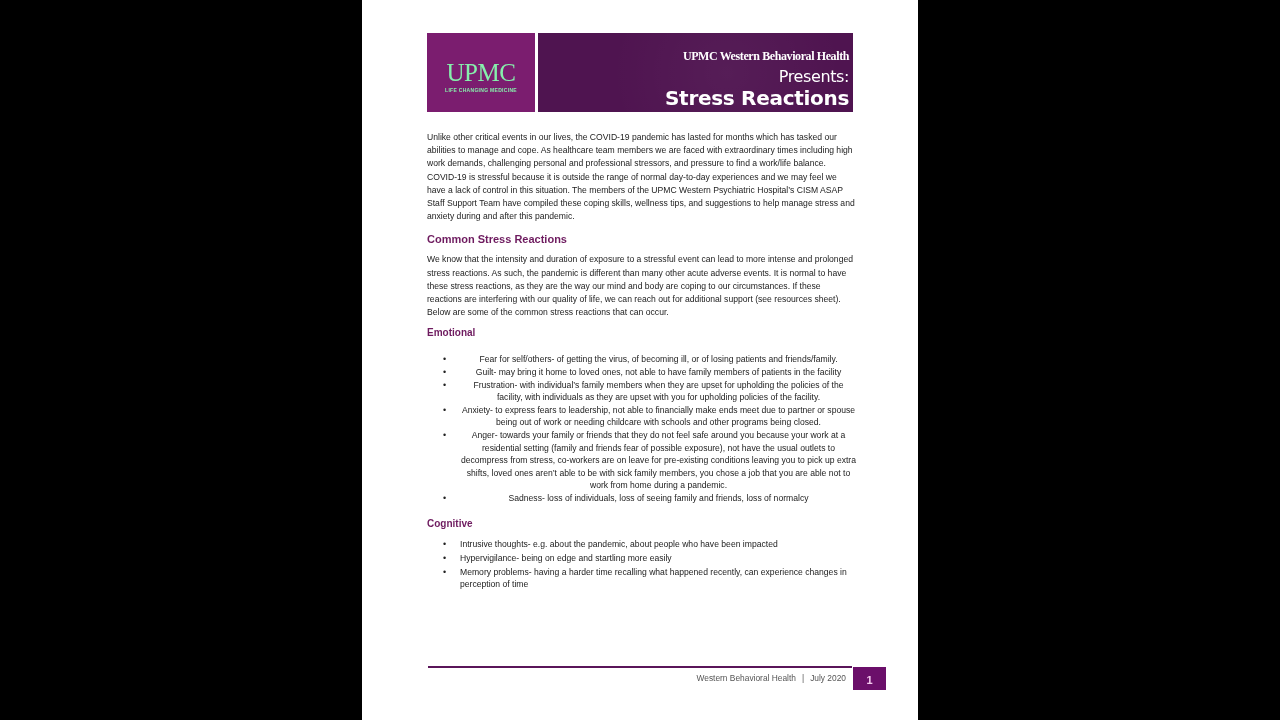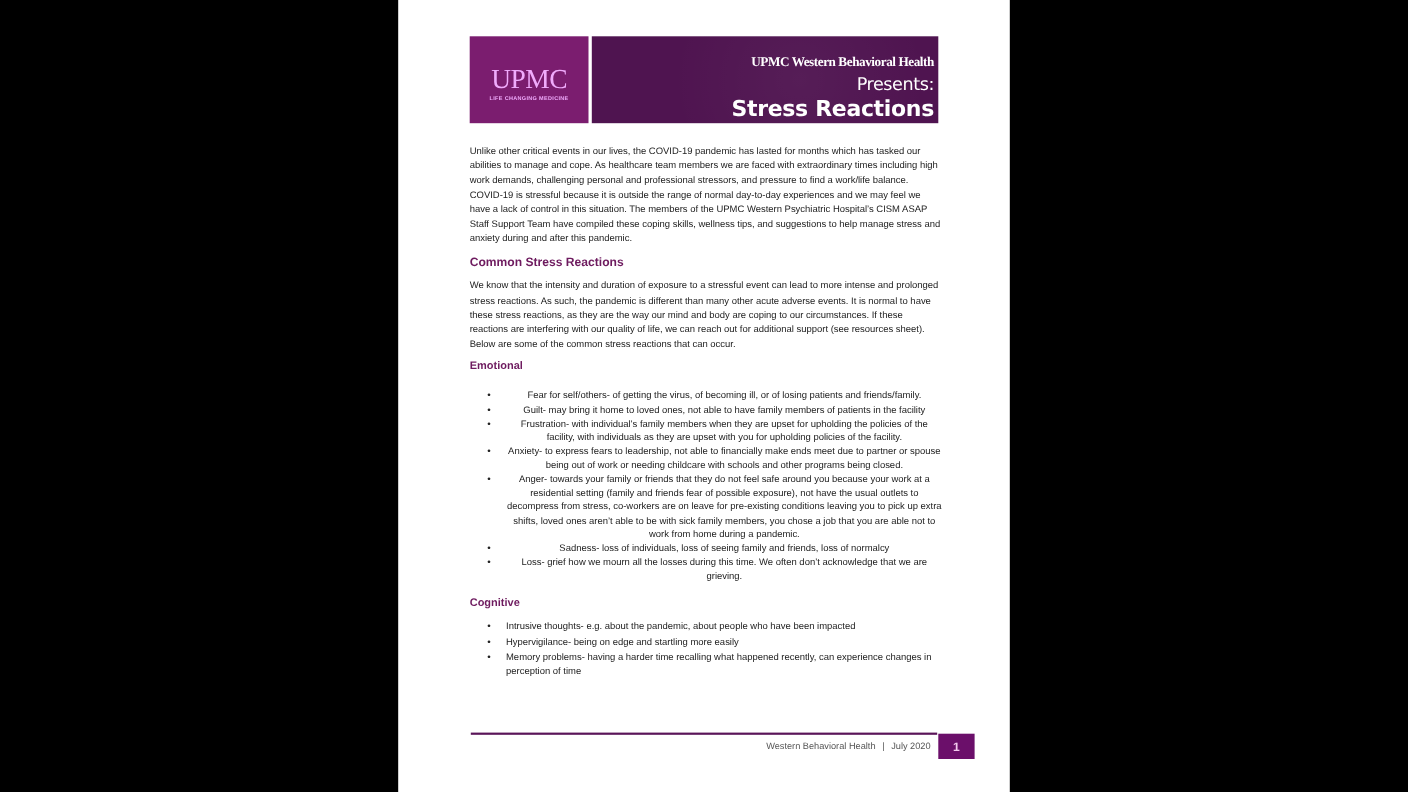--- a/index.html
+++ b/index.html
@@ -5,21 +5,21 @@
     html, body { margin: 0; padding: 0; }
     body {
       width: 1280px; height: 720px; background: #000; position: relative; overflow: hidden;
       font-family: "Liberation Sans", "DejaVu Sans", sans-serif;
     }
     .page {
       position: absolute; left: 362px; top: 0; width: 556px; height: 720px; background: #fff;
     }
     .header-logo {
       position: absolute; left: 65px; top: 33px; width: 108px; height: 79px;
-      background: #7b1d6f; color: #f0abfc; text-align: center;
+      background: #7b1d6f; color: #86efac; text-align: center;
     }
     .logo-word {
       font-family: "Liberation Serif", "DejaVu Serif", serif; font-size: 25px; letter-spacing: -0.5px;
       margin-top: 29px; line-height: 22px;
     }
     .logo-tag { font-size: 5px; font-weight: bold; letter-spacing: 0.3px; margin-top: 3px; }
     .header-title {
       position: absolute; left: 176px; top: 33px; width: 315px; height: 79px;
       background: #4f1450; color: #fff; text-align: right;
       background-image: radial-gradient(circle at 60% 50%, rgba(255,255,255,0.04) 0, rgba(255,255,255,0) 60%);
@@ -77,21 +77,20 @@
     <p class="para">We know that the intensity and duration of exposure to a stressful event can lead to more intense and prolonged stress reactions. As such, the pandemic is different than many other acute adverse events. It is normal to have these stress reactions, as they are the way our mind and body are coping to our circumstances. If these reactions are interfering with our quality of life, we can reach out for additional support (see resources sheet). Below are some of the common stress reactions that can occur.</p>
 
     <div class="h3">Emotional</div>
     <ul class="emotional-list">
       <li>Fear for self/others- of getting the virus, of becoming ill, or of losing patients and friends/family.</li>
       <li>Guilt- may bring it home to loved ones, not able to have family members of patients in the facility</li>
       <li>Frustration- with individual’s family members when they are upset for upholding the policies of the facility, with individuals as they are upset with you for upholding policies of the facility.</li>
       <li>Anxiety- to express fears to leadership, not able to financially make ends meet due to partner or spouse being out of work or needing childcare with schools and other programs being closed.</li>
       <li>Anger- towards your family or friends that they do not feel safe around you because your work at a residential setting (family and friends fear of possible exposure), not have the usual outlets to decompress from stress, co-workers are on leave for pre-existing conditions leaving you to pick up extra shifts, loved ones aren’t able to be with sick family members, you chose a job that you are able not to work from home during a pandemic.</li>
       <li>Sadness- loss of individuals, loss of seeing family and friends, loss of normalcy</li>
-      <li>Loss- grief how we mourn all the losses during this time.  We often don’t acknowledge that we are grieving.</li>
     </ul>
 
     <div class="h3 cognitive-h">Cognitive</div>
     <ul class="cognitive-list">
       <li>Intrusive thoughts- e.g. about the pandemic, about people who have been impacted</li>
       <li>Hypervigilance- being on edge and startling more easily</li>
       <li>Memory problems- having a harder time recalling what happened recently, can experience changes in perception of time</li>
     </ul>
   </div>
 

